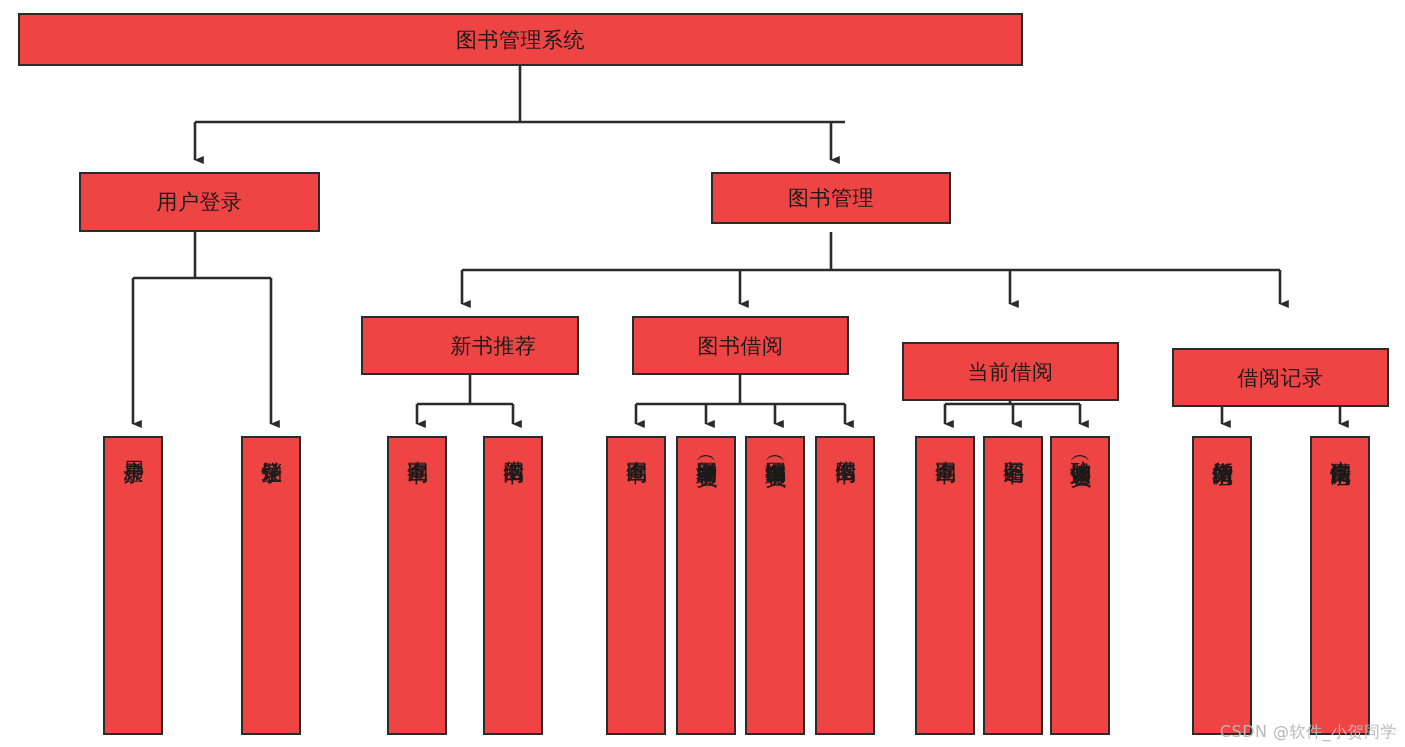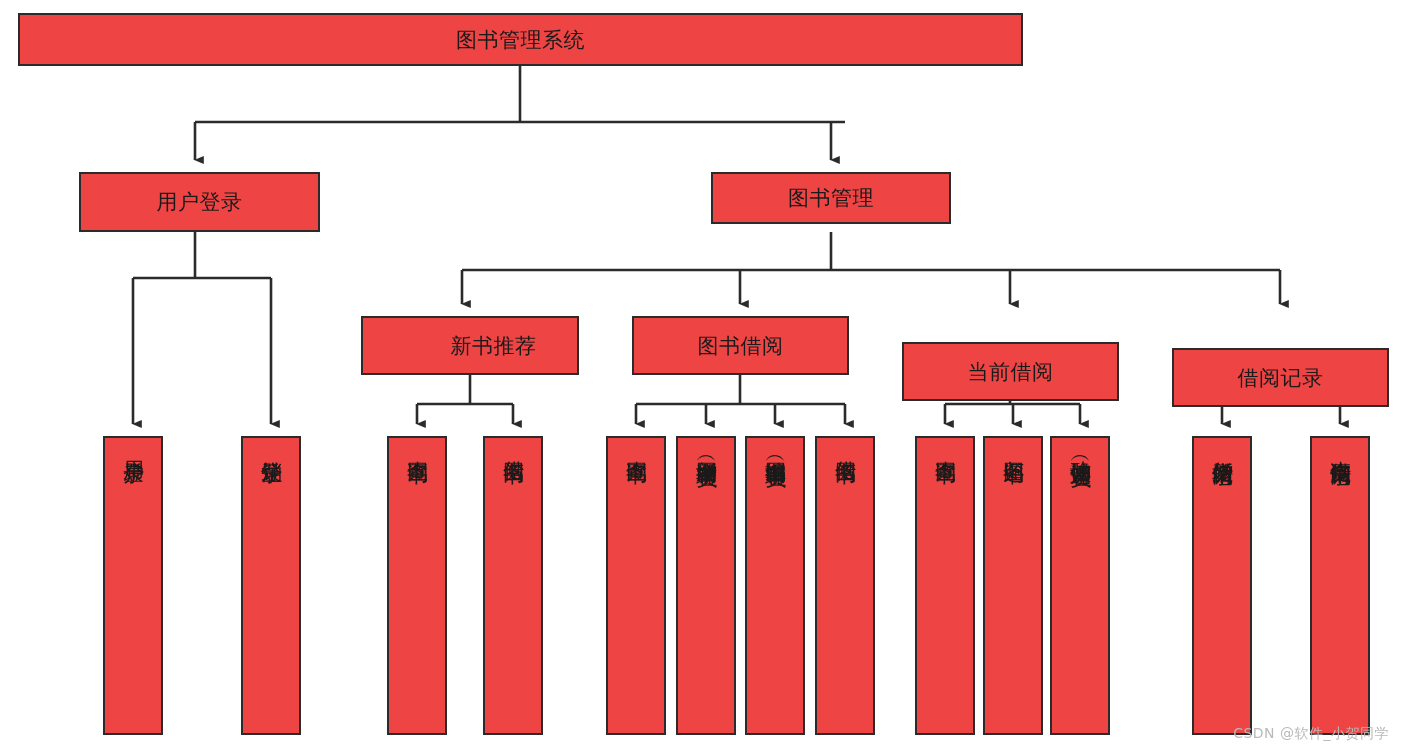--- a/index.html
+++ b/index.html
@@ -47,23 +47,23 @@
   .node.v .vtext {
     writing-mode: vertical-rl;
     text-orientation: upright;
     font-size: 21px;
     line-height: 1.02;
     letter-spacing: 1px;
     white-space: nowrap;
   }
   .watermark {
     position: absolute;
-    right: 16px;
+    right: 8px;
     bottom: 4px;
-    font-size: 14px;
+    font-size: 16px;
     color: #b9b9b9;
     letter-spacing: 0.5px;
     z-index: 5;
     white-space: nowrap;
   }
 </style>
 </head>
 <body>
 
 <div id="canvas">

